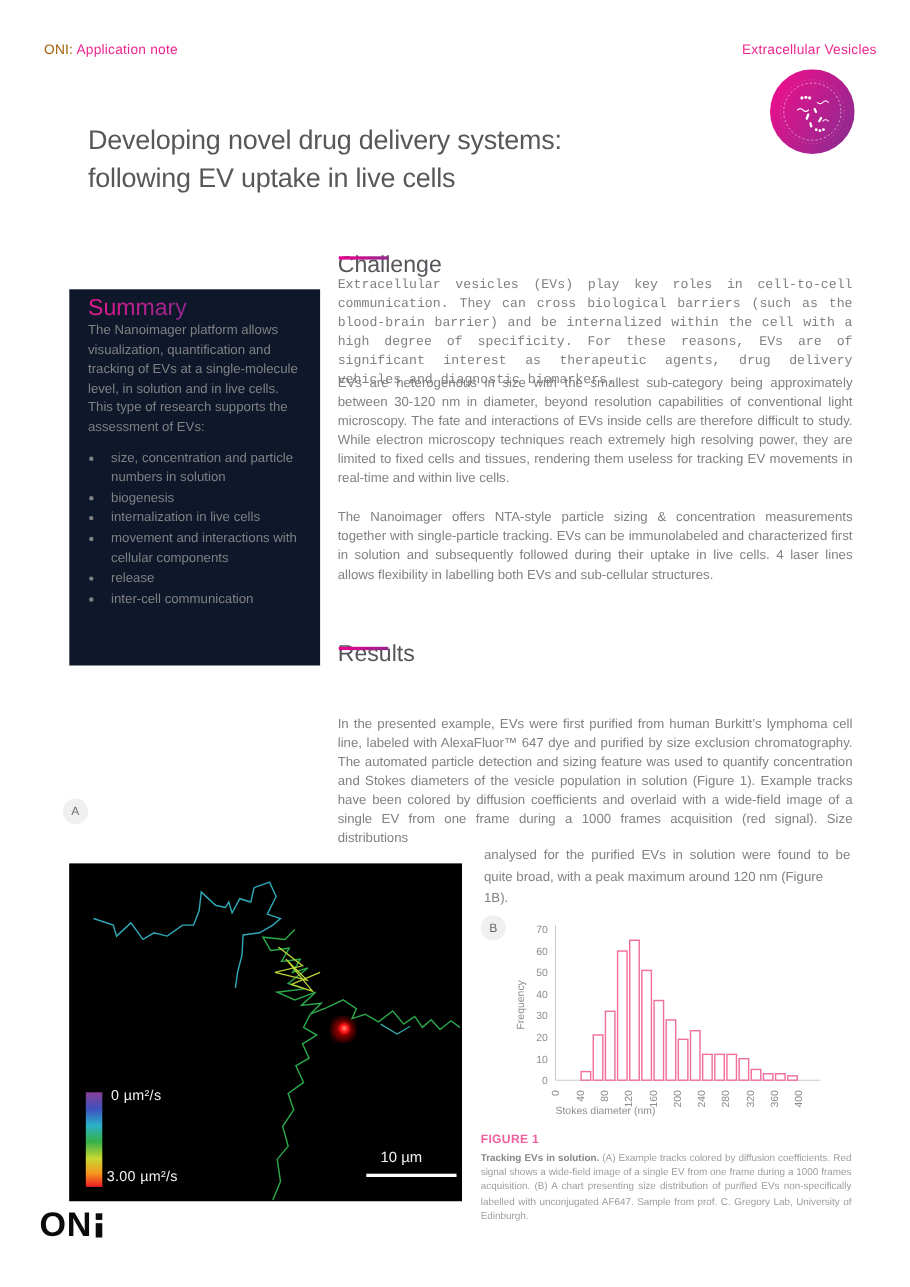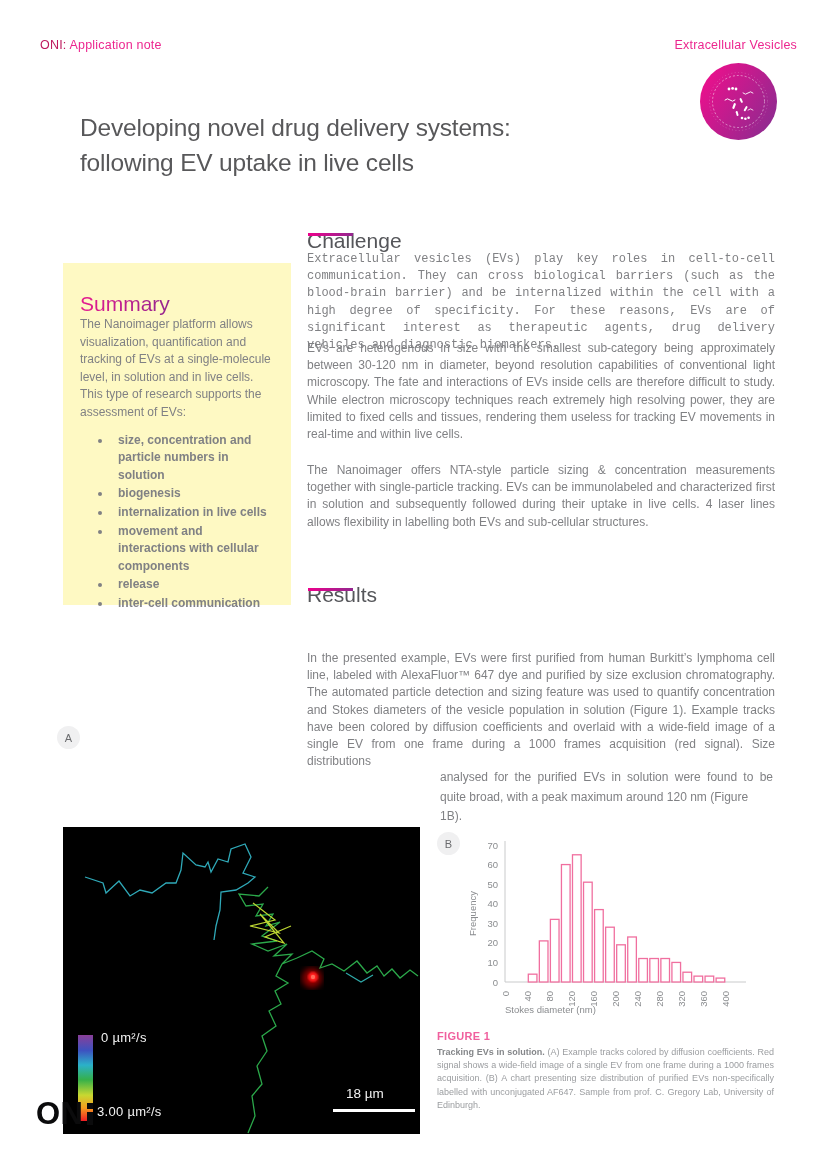--- a/index.html
+++ b/index.html
@@ -4,62 +4,62 @@
 <style>
   * { margin:0; padding:0; box-sizing:border-box; }
   html,body { background:#ffffff; }
   .page {
     position:relative; width:827px; height:1170px; background:#ffffff;
     font-family:"Liberation Sans", sans-serif; overflow:hidden;
   }
   
   .hdr-left  { position:absolute; left:40px;  top:38px; font-size:12.5px; letter-spacing:.2px; }
   .hdr-right { position:absolute; right:30px; top:38px; font-size:12.5px; letter-spacing:.2px; color:#ec268f; }
-  .hdr-brand { color:#be185d; }
+  .hdr-brand { color:#a16207; }
   .hdr-type  { color:#ec268f; }
   
   .logo-circle { position:absolute; left:700px; top:63px; width:77px; height:77px; }
   
   .doc-title {
     position:absolute; left:80px; top:110px; font-size:24.5px; line-height:35px;
     color:#58585a; letter-spacing:-0.2px; font-weight:400;
   }
   
   .sec-heading { position:absolute; font-size:21px; color:#55565a; font-weight:400;margin-top:32px; }
   .sec-rule { position:absolute; width:45px; height:2.5px;
     background:linear-gradient(90deg,#ec008c,#93278f); }
   
   .summary-box {
     position:absolute; left:63px; top:263px; width:228px; height:342px;
-    background:#fef9c3; padding:29px 17px;
+    background:#0f172a; padding:5px 17px;
   }
   .summary-heading {
     font-size:21px; font-weight:400;
     background:linear-gradient(90deg,#e6198f,#93278f);
     -webkit-background-clip:text; background-clip:text; color:transparent;
     width:max-content;
   }
   .summary-intro { font-size:12px; line-height:17.6px; color:#808184; }
-  .summary-box ul { margin-top:10px; margin-left:32px;font-weight:bold; }
+  .summary-box ul { margin-top:10px; margin-left:15px; }
   .summary-box li { font-size:12px; line-height:17.6px; color:#808184; padding-left:6px; margin-top:1px; }
   
   .body-par {
     position:absolute; left:307px; width:468px; font-size:12px; line-height:17.2px;
     color:#808184; text-align:justify;
   }
   .wrap-par { position:absolute; left:440px; width:333px; font-size:12px; line-height:19.5px; color:#808184; }
   .wrap-line1 { text-align:justify; text-align-last:justify; }
   
   .fig-badge {
     position:absolute; width:23px; height:23px; border-radius:50%;
     background:#f0f0f1; color:#6a6b6e; font-size:11px;
     display:flex; align-items:center; justify-content:center;
   }
   
-  .figure-a { position:absolute; left:63px; top:785px; width:357px; height:307px; background:#000;margin-top:42px; }
+  .figure-a { position:absolute; left:63px; top:785px; width:357px; height:307px; background:#000; }
   .colorbar {
     position:absolute; left:15px; top:208px; width:15px; height:86px;
     background:linear-gradient(180deg,#8a3f98 0%,#3d52c0 18%,#2bb1c9 35%,#35b04a 52%,#c8d831 70%,#f59a1e 85%,#ee1c24 100%);
   }
   .cb-label { position:absolute; color:#f2f2f2; font-size:13px; font-weight:300; letter-spacing:.3px; }
   .cb-top    { left:38px; top:203px; }
   .cb-bottom { left:34px; top:277px; }
   .scalebar-line  { position:absolute; left:270px; top:282px; width:82px; height:3px; background:#ffffff; }
   .scalebar-label { position:absolute; left:283px; top:259px; color:#f2f2f2; font-size:13.5px; }
   
@@ -172,21 +172,21 @@
       <polyline points="234,131 249,124 261,132 257,141 269,137 281,144 294,134 304,146 314,139 321,149 329,142 337,151 347,143 355,149" fill="none" stroke="#2ba84a" stroke-width="1.3"></polyline>
       <polyline points="283,146 298,155 310,148" fill="none" stroke="#2fa9a8" stroke-width="1.2"></polyline>
       <polyline points="219,137 213,149 225,156 212,164 218,177 206,184 213,199 199,209 204,224 194,239 199,257 189,269 192,289 185,306" fill="none" stroke="#2ba84a" stroke-width="1.3"></polyline>
       <circle cx="249" cy="151" r="10" fill="#b30000" opacity="0.8" filter="url(#blur1)"></circle>
       <circle cx="250" cy="150" r="5" fill="#ff1a1a" filter="url(#blur2)"></circle>
       <circle cx="250" cy="150" r="2.2" fill="#ff6a5a"></circle>
     </svg>
     <div class="colorbar"></div>
     <div class="cb-label cb-top">0 µm²/s</div>
     <div class="cb-label cb-bottom">3.00 µm²/s</div>
-    <div class="scalebar-label">18 µm</div>
+    <div class="scalebar-label">10 µm</div>
     <div class="scalebar-line"></div>
   </div>
 
   <div class="fig-badge" style="left:437px; top:832px;">B</div>
 
   <div class="hist-wrap">
     <svg id="hist-svg" width="310" height="190" viewBox="0 0 310 190">
         <line x1="45" y1="146" x2="45" y2="5" stroke="#c9cacb" stroke-width="1"></line>
         <line x1="45" y1="146" x2="286" y2="146" stroke="#c9cacb" stroke-width="1"></line>
         <text x="38" y="149.5" text-anchor="end" class="tick">0</text>

